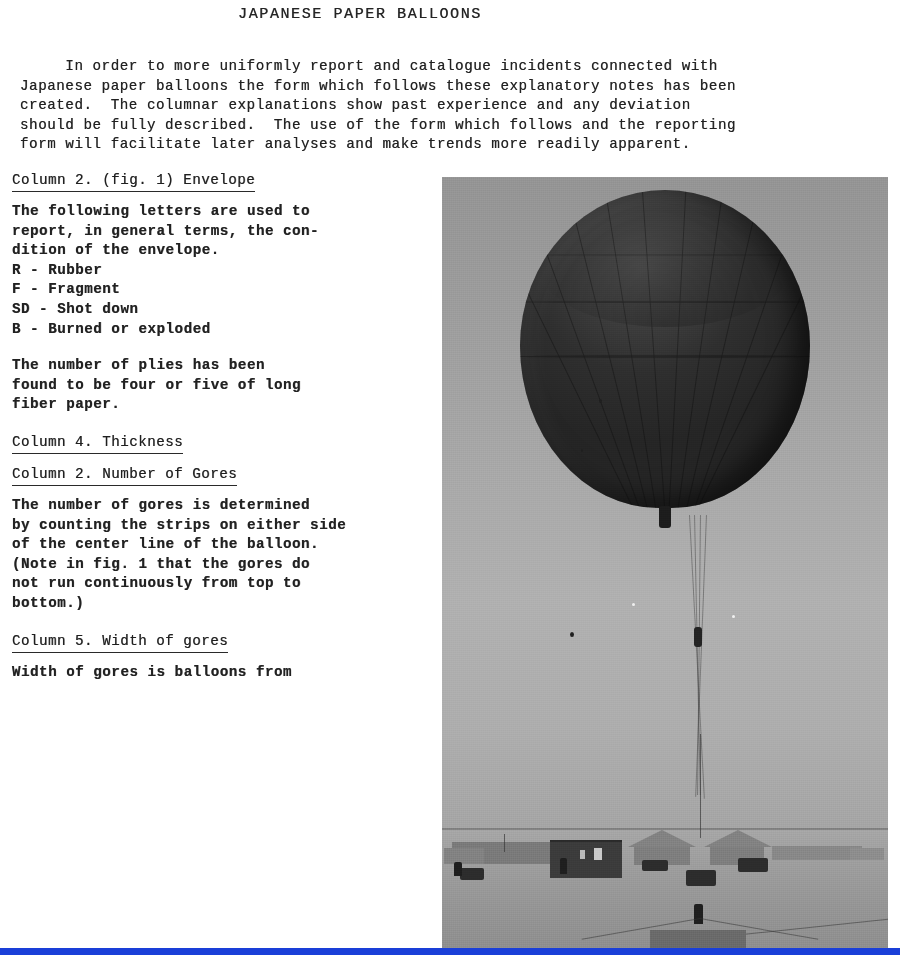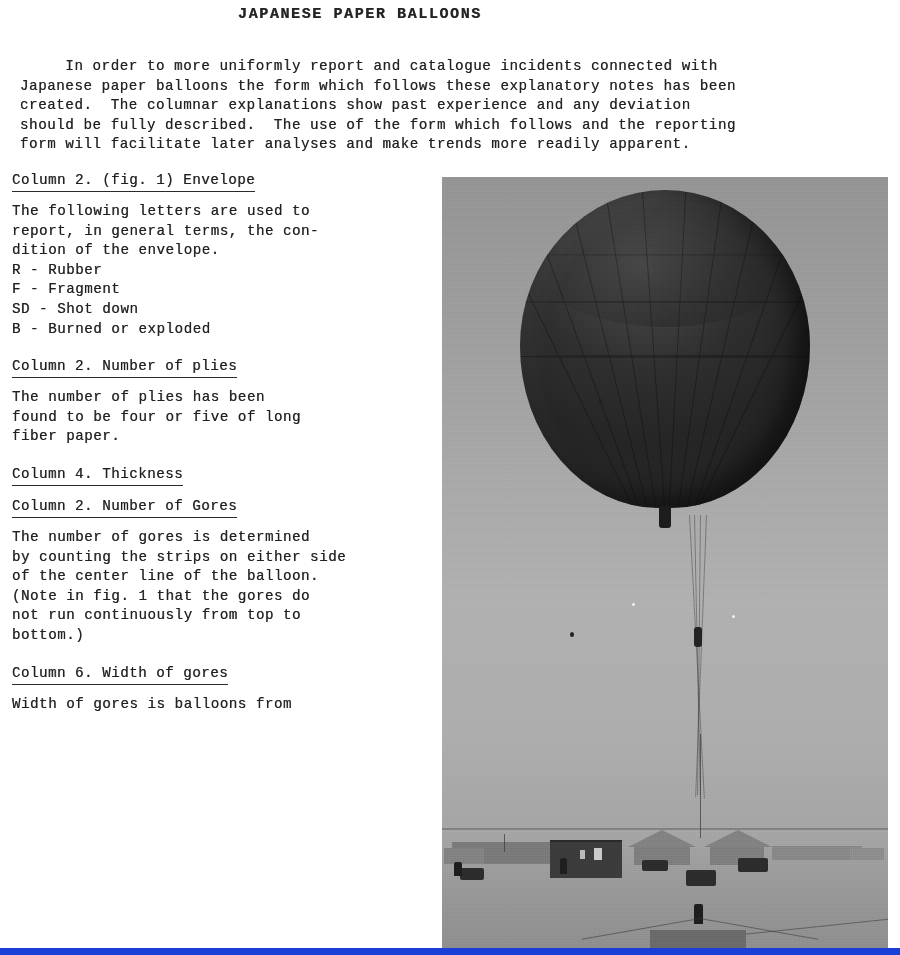--- a/index.html
+++ b/index.html
@@ -19,21 +19,21 @@
 
   
   .doc-title {
     position: absolute;
     top: 6px;
     left: 0;
     width: 720px;
     text-align: center;
     font-size: 15px;
     letter-spacing: 1.6px;
-    font-weight: 700;
+    font-weight: 400;
     color: #242424;
     text-shadow: 0.35px 0 0 rgba(40,40,40,0.55), -0.3px 0.3px 0 rgba(90,90,90,0.35);
   }
 
   .intro {
     position: absolute;
     top: 57px;
     left: 20px;
     width: 876px;
     font-size: 14.2px;
@@ -65,20 +65,21 @@
   .sec-head-wrap { margin-bottom: 8px; }
 
   .para {
     font-size: 14.2px;
     line-height: 19.6px;
     letter-spacing: 0.52px;
     white-space: pre-wrap;
     color: #212121;
     margin-bottom: 17px;
     text-shadow: 0.35px 0 0 rgba(45,45,45,0.5), -0.25px 0.25px 0 rgba(95,95,95,0.3);
+    font-weight: bold;
   }
   .para.tight { margin-bottom: 15px; }
 
   
   #photo {
     position: absolute;
     left: 442px;
     top: 177px;
     width: 446px;
     height: 771px;
@@ -271,43 +272,40 @@
     </div>
     <div class="para">The following letters are used to
 report, in general terms, the con-
 dition of the envelope.
 R - Rubber
 F - Fragment
 SD - Shot down
 B - Burned or exploded</div>
 
 
-    <div class="sec-head-wrap">
-      <span class="sec-head">Column 2. Number of plies</span>
-    </div>
     <div class="para">The number of plies has been
 found to be four or five of long
 fiber paper.</div>
 
     <div class="sec-head-wrap">
       <span class="sec-head">Column 4. Thickness</span>
     </div>
 
     <div class="sec-head-wrap">
       <span class="sec-head">Column 2. Number of Gores</span>
     </div>
     <div class="para">The number of gores is determined
 by counting the strips on either side
 of the center line of the balloon.
 (Note in fig. 1 that the gores do
 not run continuously from top to
 bottom.)</div>
 
     <div class="sec-head-wrap">
-      <span class="sec-head">Column 6. Width of gores</span>
+      <span class="sec-head">Column 5. Width of gores</span>
     </div>
     <div class="para">Width of gores is balloons from</div>
 
   </div>
 
   <div id="photo">
     <div class="sky"></div>
 
     <div class="shroud" style="left:252px; top:338px; height:280px; transform:rotate(-1.2deg);"></div>
     <div class="shroud" style="left:258px; top:338px; height:280px; transform:rotate(0.6deg);"></div>

